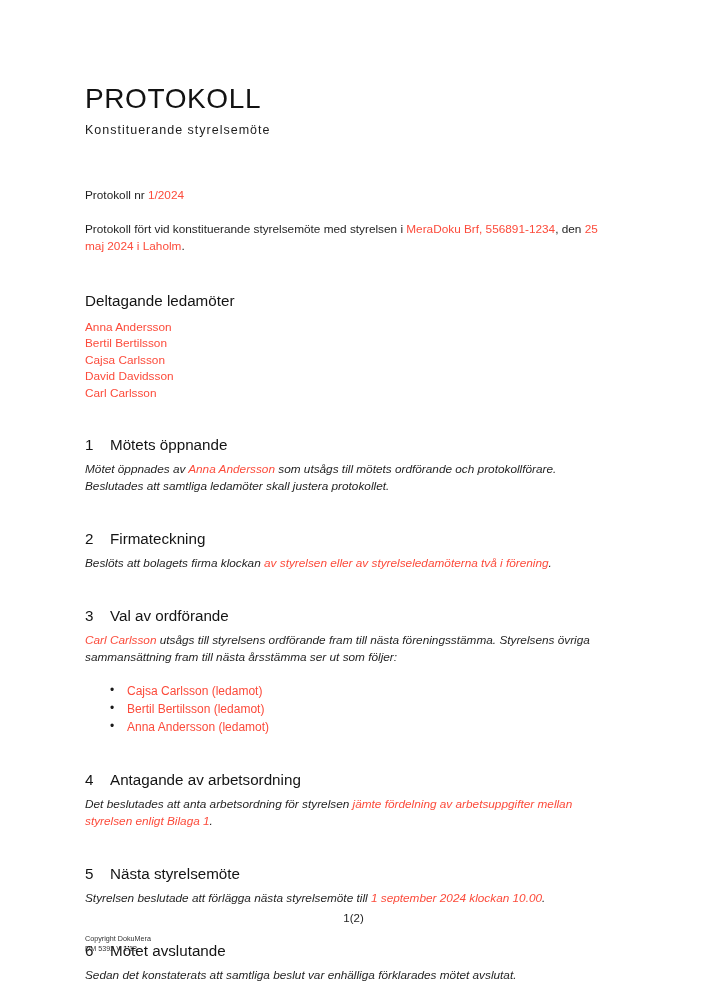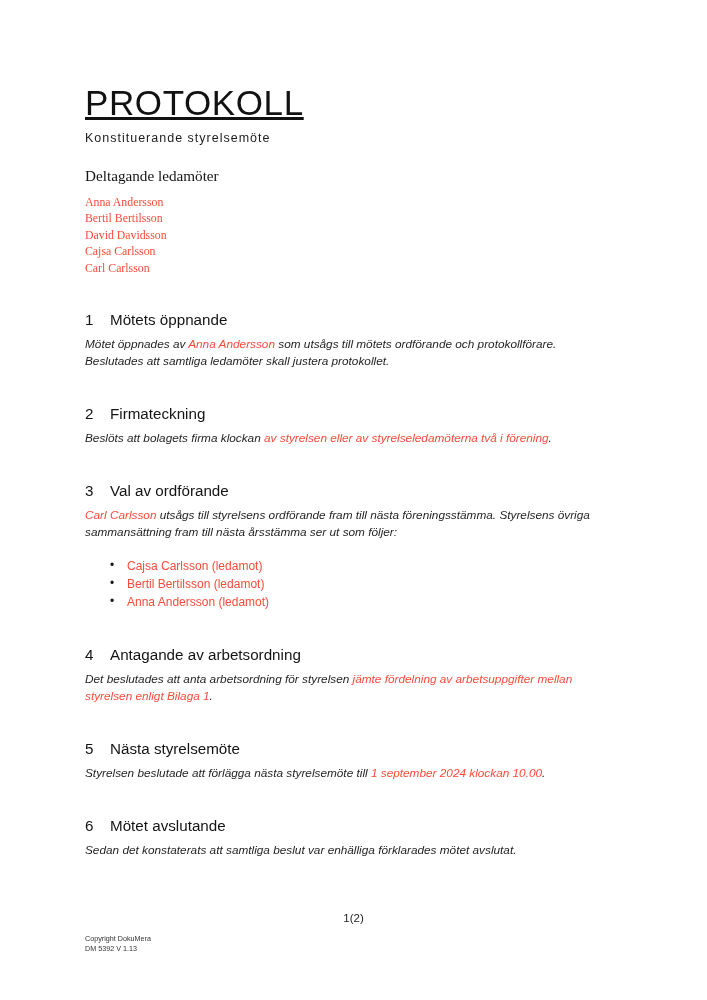--- a/index.html
+++ b/index.html
@@ -22,27 +22,26 @@
     height: 1000px;
     background: #ffffff;
   }
   .content {
     position: absolute;
     left: 85px;
     top: 84px;
     width: 527px;
   }
   .doc-title {
-    font-size: 35px;
+    font-size: 28px;
     font-weight: 400;
     letter-spacing: 0.6px;
     color: #121212;
     margin: 0;
     line-height: 1.1;
-    text-decoration: underline;
   }
   .doc-subtitle {
     font-size: 12.5px;
     font-weight: 400;
     letter-spacing: 1.0px;
     color: #1c1c1c;
     margin: 8px 0 0 0;
     line-height: 1.2;
   }
   .meta-block {
@@ -67,22 +66,21 @@
     margin: 0;
     line-height: 1.25;
     display: flex;
   }
   h2.section-heading .num {
     display: inline-block;
     width: 25px;
     flex: 0 0 25px;
   }
   .sec-participants {
-    margin-top: 20px;
-    font-family: Liberation Serif, serif;
+    margin-top: 36px;
   }
   .sec-participants h2 {
     font-size: 15.2px;
     font-weight: 400;
     color: #141414;
     margin: 0;
     line-height: 1.25;
   }
   .name-list {
     margin-top: 9px;
@@ -141,28 +139,32 @@
 </head>
 <body>
 
 <div class="page">
 
   <div class="content">
 
     <h1 class="doc-title">PROTOKOLL</h1>
     <div class="doc-subtitle">Konstituerande styrelsemöte</div>
 
+    <div class="meta-block">
+      <p><span>Protokoll nr </span><span class="red">1/2024</span></p>
+      <p class="para-gap"><span>Protokoll fört vid konstituerande styrelsemöte med styrelsen i </span><span class="red">MeraDoku Brf, 556891-1234</span><span>, den </span><span class="red">25 maj 2024 i Laholm</span><span>.</span></p>
+    </div>
 
     <div class="sec-participants">
       <h2>Deltagande ledamöter</h2>
       <div class="name-list">
         <div>Anna Andersson</div>
         <div>Bertil Bertilsson</div>
+        <div>Cajsa Carlsson</div>
         <div>David Davidsson</div>
-        <div>Cajsa Carlsson</div>
         <div>Carl Carlsson</div>
       </div>
     </div>
 
     <div class="section">
       <h2 class="section-heading">
           <span class="num">1</span>
           <span>Mötets öppnande</span>
         </h2>
       <p class="body"><span>Mötet öppnades av </span><span class="red">Anna Andersson</span><span> som utsågs till mötets ordförande och protokollförare. Beslutades att samtliga ledamöter skall justera protokollet.</span></p>

